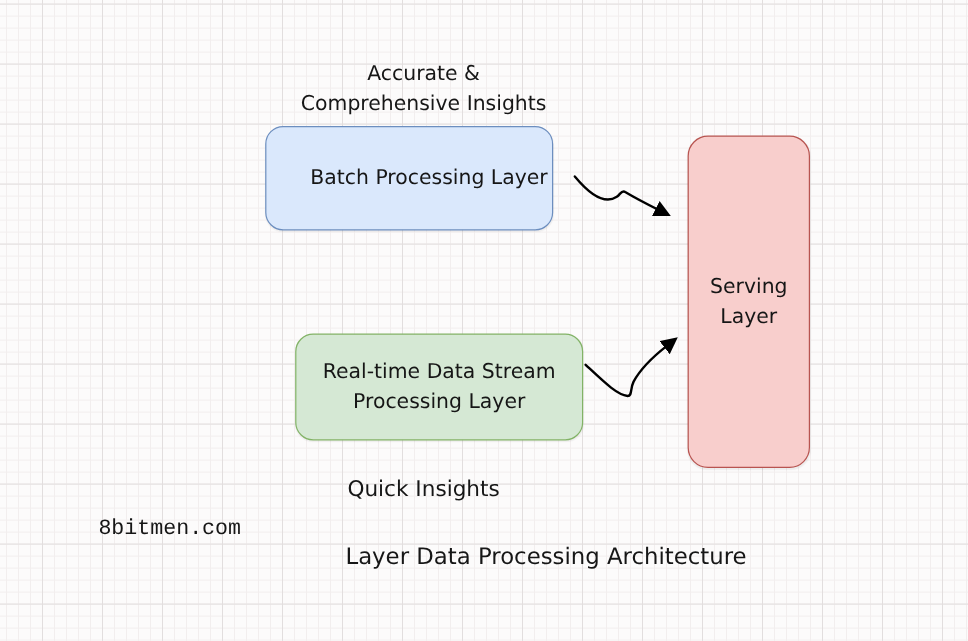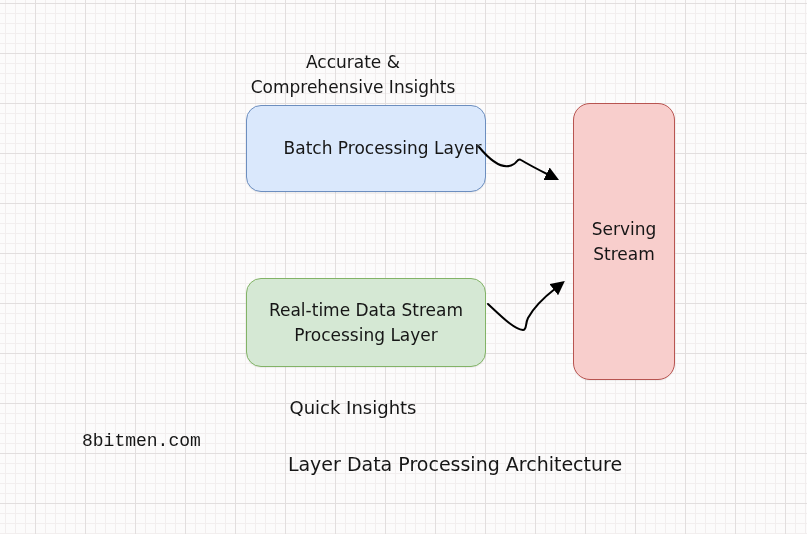--- a/index.html
+++ b/index.html
@@ -28,32 +28,32 @@
     flex-direction: column;
     align-items: center;
     justify-content: center;
     text-align: center;
     border-radius: 15px;
     font-size: 17px;
     line-height: 25px;
     box-shadow: 0 1px 1px rgba(0,0,0,0.06);
   }
   .node-batch {
-    left: 246px; top: 105px; width: 240px; height: 87px;
+    left: 221px; top: 105px; width: 240px; height: 87px;
     background: #dae8fc;
     border: 1.5px solid #6c8ebf;
     padding-left: 33px;
   }
   .node-realtime {
     left: 246px; top: 278px; width: 240px; height: 89px;
     background: #d5e8d4;
     border: 1.5px solid #82b366;
   }
   .node-serving {
-    left: 573px; top: 103px; width: 102px; height: 277px;
+    left: 573px; top: 113px; width: 102px; height: 277px;
     background: #f8cecc;
     border: 1.5px solid #b85450;
     border-radius: 17px;
   }
   .note {
     position: absolute;
     text-align: center;
     font-size: 17px;
     line-height: 25px;
   }
@@ -92,21 +92,21 @@
     <span>Batch Processing Layer</span>
   </div>
 
   <div class="node node-realtime">
     <span class="line-block">Real-time Data Stream</span>
     <span class="line-block">Processing Layer</span>
   </div>
 
   <div class="node node-serving">
     <span class="line-block">Serving</span>
-    <span class="line-block">Stream</span>
+    <span class="line-block">Layer</span>
   </div>
 
   <div class="note note-realtime">
     <span>Quick Insights</span>
   </div>
 
   <svg class="arrows" width="807" height="534" viewBox="0 0 807 534">
     <defs>
       <marker id="arrowhead" viewBox="0 0 10 10" refX="2" refY="5" markerWidth="7" markerHeight="7" orient="auto-start-reverse">
         <path d="M 0 0 L 10 5 L 0 10 z" fill="#000000"></path>

